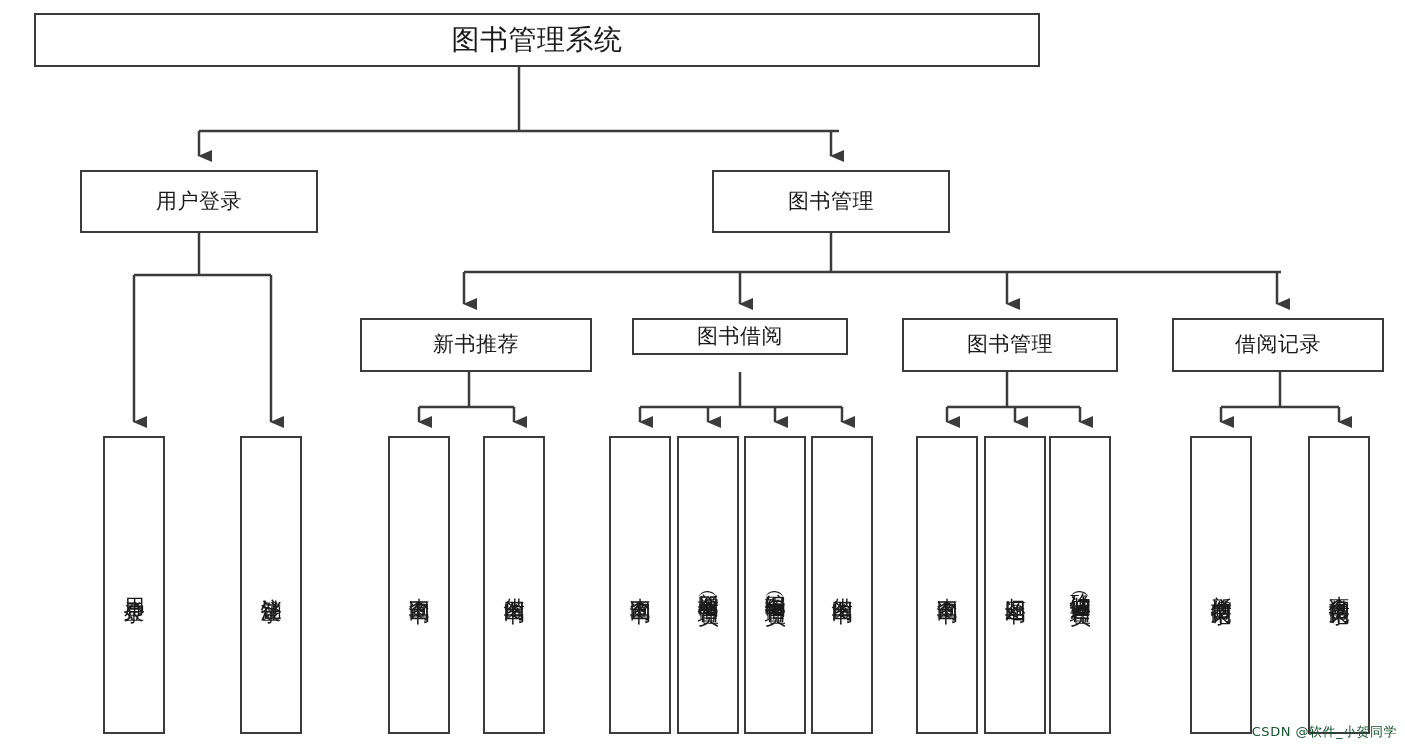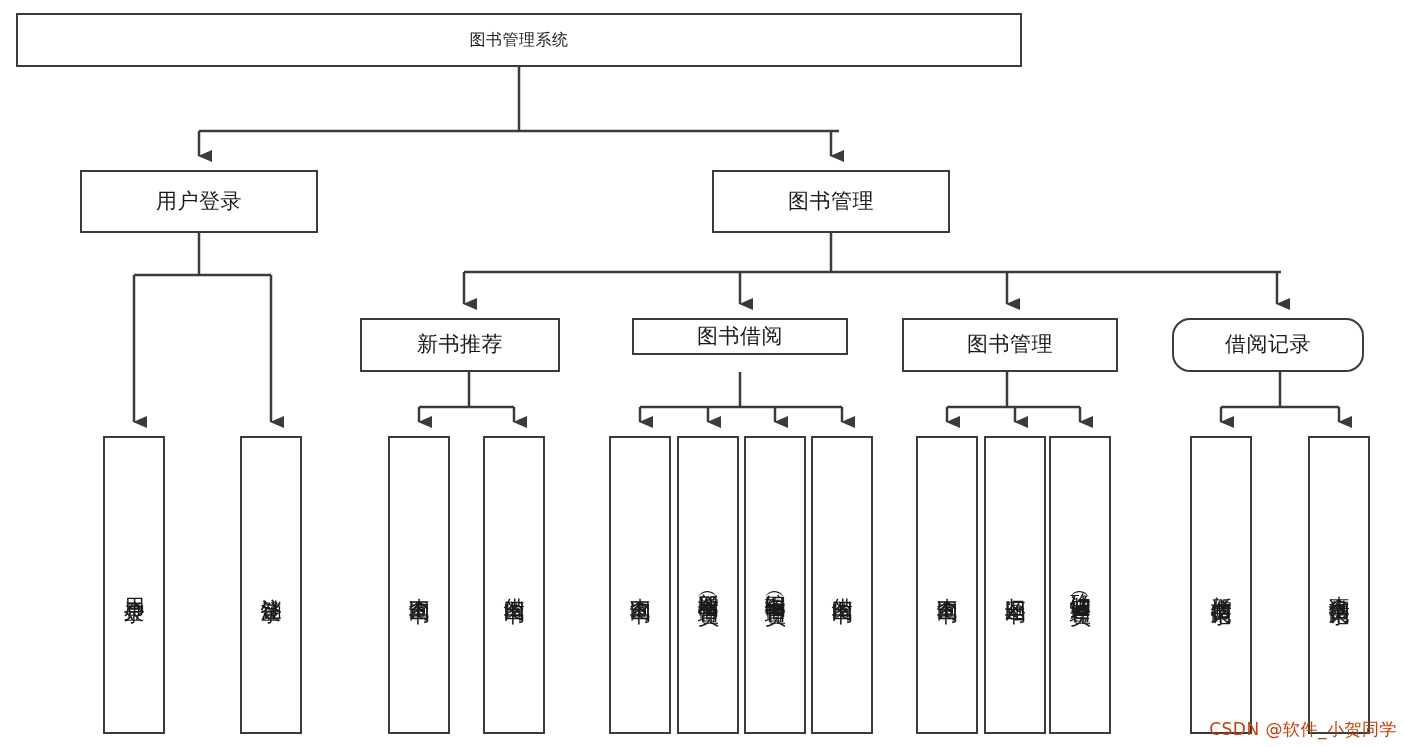--- a/index.html
+++ b/index.html
@@ -35,21 +35,22 @@
     justify-content: center;
     color: #1a1a1a;
   }
   .node-h {
     font-size: 21px;
     letter-spacing: 0.5px;
     line-height: 1.1;
     white-space: nowrap;
   }
   .node-root {
-    font-size: 16px;
+    font-size: 28px;
+    margin-left: 18px;
   }
   .node-v {
     writing-mode: vertical-rl;
     text-orientation: upright;
     align-items: center;
     justify-content: center;
     font-size: 21px;
     line-height: 1.25;
     letter-spacing: 2px;
     padding-top: 6px;
@@ -58,22 +59,22 @@
   .node-v .vtext {
     writing-mode: vertical-rl;
     text-orientation: upright;
     display: block;
     text-align: center;
   }
   #watermark {
     position: absolute;
     right: 8px;
     bottom: 6px;
-    font-size: 17px;
-    color: #c2410c;
+    font-size: 13px;
+    color: #14532d;
     white-space: nowrap;
     letter-spacing: 0.5px;
     pointer-events: none;
   }
 </style>
 </head>
 <body>
 
 <div id="canvas">
 
@@ -126,24 +127,24 @@
       <path d="M 1339 407 L 1339 422" marker-end="url(#arrow)"></path>
 
     </g>
   </svg>
 
   <div class="node node-h node-root" style="left: 16px; top: 13px; width: 1006px; height: 54px;">图书管理系统</div>
 
   <div class="node node-h" style="left: 80px; top: 170px; width: 238px; height: 63px;">用户登录</div>
   <div class="node node-h" style="left: 712px; top: 170px; width: 238px; height: 63px;">图书管理</div>
 
-  <div class="node node-h" style="left: 360px; top: 318px; width: 200px; height: 54px; font-family: Liberation Serif, serif;">新书推荐</div>
+  <div class="node node-h" style="left: 360px; top: 318px; width: 232px; height: 54px; font-family: Liberation Serif, serif;">新书推荐</div>
   <div class="node node-h" style="left: 632px; top: 318px; width: 216px; height: 37px;">图书借阅</div>
   <div class="node node-h" style="left: 902px; top: 318px; width: 216px; height: 54px;">图书管理</div>
-  <div class="node node-h" style="left: 1172px; top: 318px; width: 192px; height: 54px; border-radius: 18px;">借阅记录</div>
+  <div class="node node-h" style="left: 1172px; top: 318px; width: 212px; height: 54px;">借阅记录</div>
 
   <div class="node node-v" style="left: 103px; top: 436px; width: 62px; height: 298px;">
     <span class="vtext">用户登录</span>
     </div>
   <div class="node node-v" style="left: 240px; top: 436px; width: 62px; height: 298px;">
     <span class="vtext">注销登录</span>
     </div>
   <div class="node node-v" style="left: 388px; top: 436px; width: 62px; height: 298px;">
     <span class="vtext">查询图书</span>
     </div>

